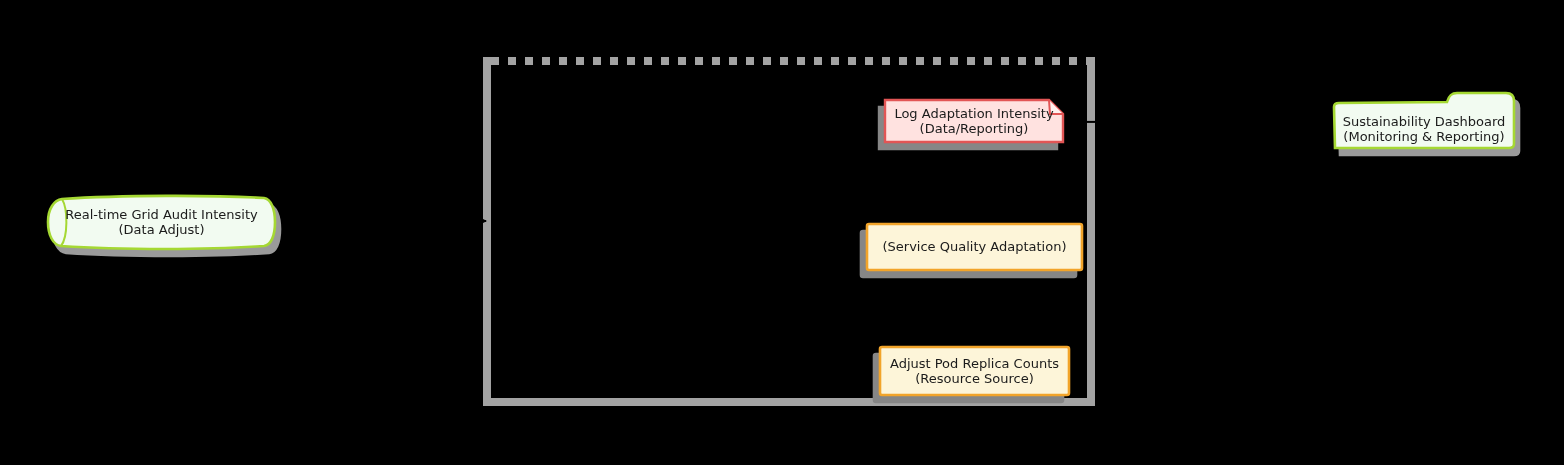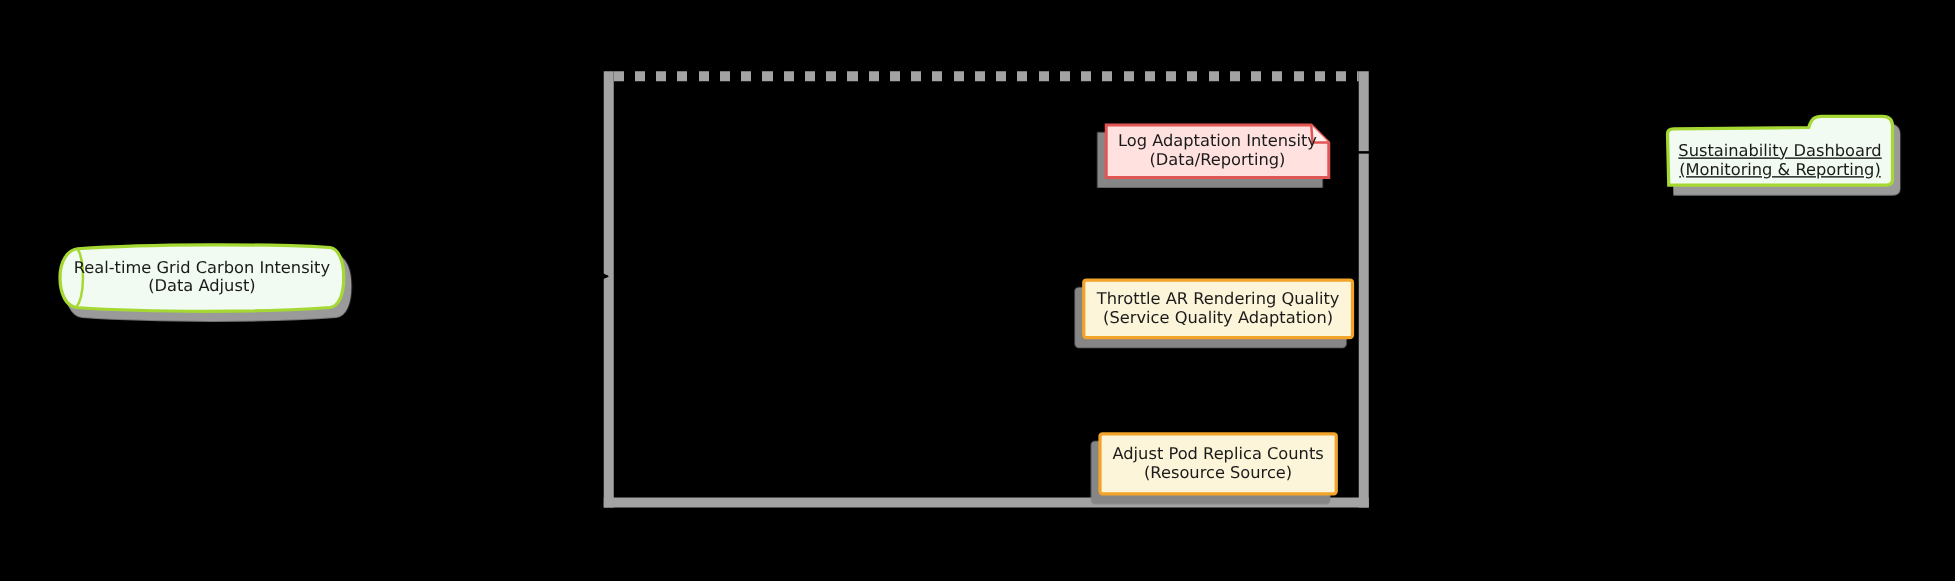--- a/index.html
+++ b/index.html
@@ -72,21 +72,21 @@
     <path class="link" d="M 631 239 C 712 316 822 322 893 331 L 896 338" marker-end="url(#arrow)"></path>
     <path class="link" d="M 1067 122 L 1312 121" marker-end="url(#arrow)"></path>
   </svg>
 
   <div class="node c-green sh-dr" style="left:45px;top:193px;width:233px;height:58px;">
     <svg class="shape" viewBox="0 0 233 58" preserveAspectRatio="none" aria-hidden="true">
       <path class="outline" d="M 17,6 C 75,2 170,2 219,5 C 226,6 230,16 230,29 C 230,43 226,52 219,53 C 165,57 75,57 16,53 C 8,52 3,42 3,29 C 3,16 9,7 17,6 Z"></path>
       <path class="detail" d="M 17,6 C 23,16 23,44 16,53"></path>
     </svg>
     <div class="label">
-      <span>Real-time Grid Carbon Intensity</span>
+      <span>Real-time Grid Audit Intensity</span>
       <span>(Data Adjust)</span>
     </div>
   </div>
 
 
   <div class="node c-red sh-dl" style="left:882px;top:96px;width:184px;height:50px;">
     <svg class="shape" viewBox="0 0 184 50" preserveAspectRatio="none" aria-hidden="true">
       <path class="outline" d="M 3,4 L 167,4 L 181,18 L 181,46 L 3,46 Z"></path>
       <path class="fold" d="M 167,4 L 168,18 L 181,18"></path>
     </svg>
@@ -94,36 +94,35 @@
       <span>Log Adaptation Intensity</span>
       <span>(Data/Reporting)</span>
     </div>
   </div>
 
   <div class="node c-orange sh-dl" style="left:865px;top:222px;width:219px;height:50px;">
     <svg class="shape" viewBox="0 0 219 50" preserveAspectRatio="none" aria-hidden="true">
       <rect class="outline" x="2" y="2" width="215" height="46" rx="2"></rect>
     </svg>
     <div class="label">
-      <span>Throttle AR Rendering Quality</span>
       <span>(Service Quality Adaptation)</span>
     </div>
   </div>
 
   <div class="node c-orange sh-dl" style="left:878px;top:345px;width:193px;height:52px;">
     <svg class="shape" viewBox="0 0 193 52" preserveAspectRatio="none" aria-hidden="true">
       <rect class="outline" x="2" y="2" width="189" height="48" rx="2"></rect>
     </svg>
     <div class="label">
       <span>Adjust Pod Replica Counts</span>
       <span>(Resource Source)</span>
     </div>
   </div>
 
-  <div class="node c-green sh-dr" style="left:1328px;top:90px;width:192px;height:62px;text-decoration:underline;">
+  <div class="node c-green sh-dr" style="left:1328px;top:90px;width:192px;height:62px;">
     <svg class="shape" viewBox="0 0 192 62" preserveAspectRatio="none" aria-hidden="true">
       <path class="outline" d="M 7,58 L 6,17 C 6,14 8,13 11,13 L 119,12 C 121,5 124,3 129,3 L 178,3 C 184,3 186,6 186,11 L 186,54 C 186,57 184,58 181,58 Z"></path>
     </svg>
     <div class="label" style="padding-top:8px;">
       <span>Sustainability Dashboard</span>
       <span>(Monitoring &amp; Reporting)</span>
     </div>
   </div>
 
 </div>

